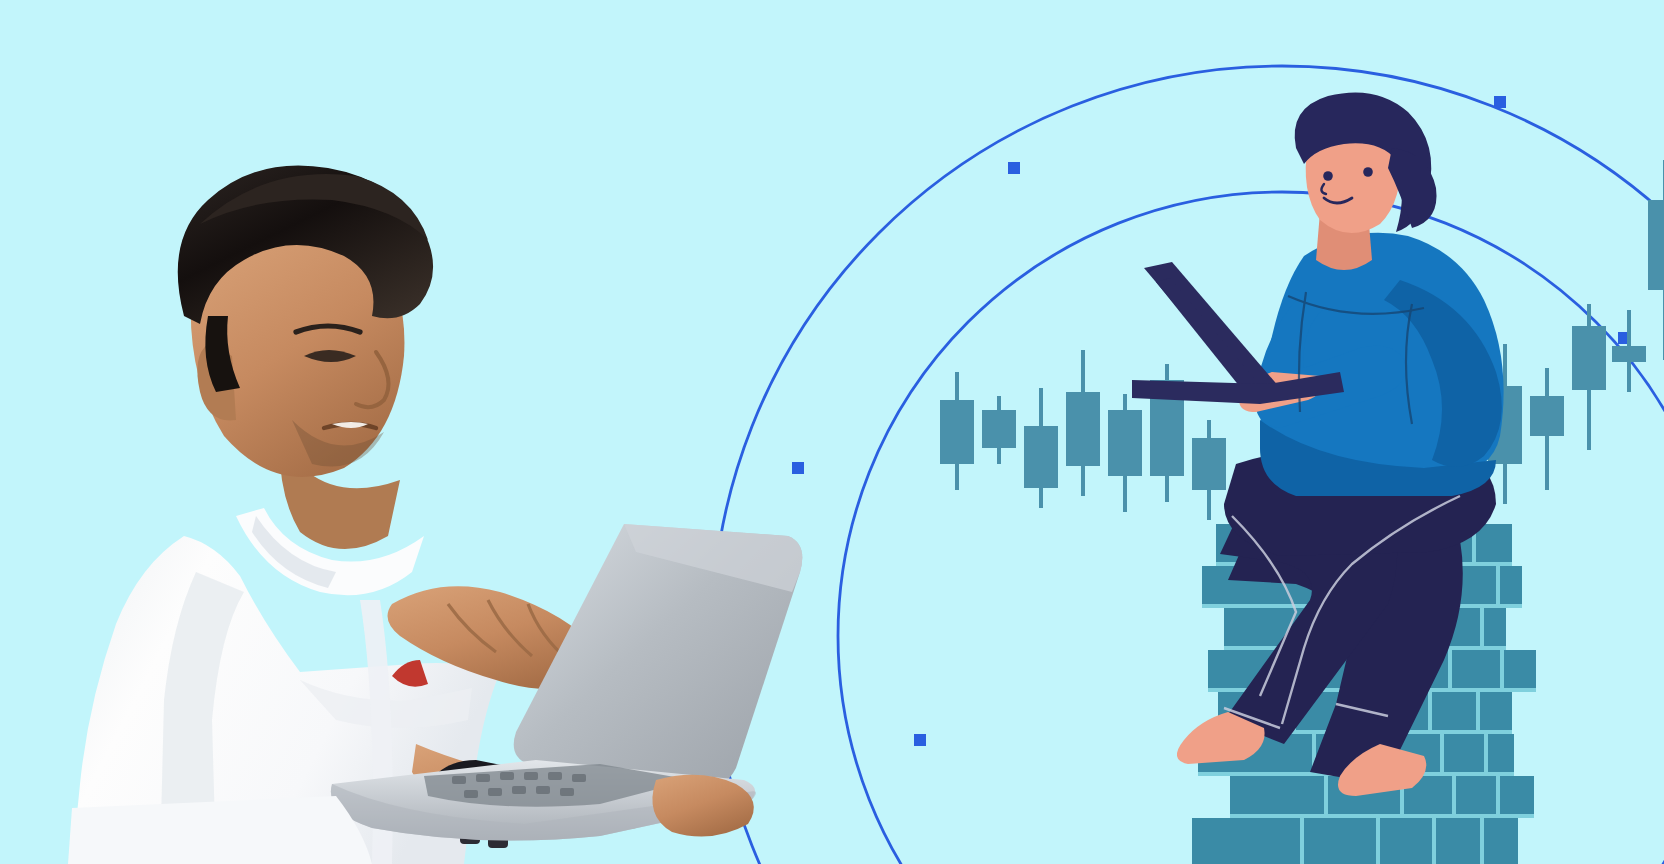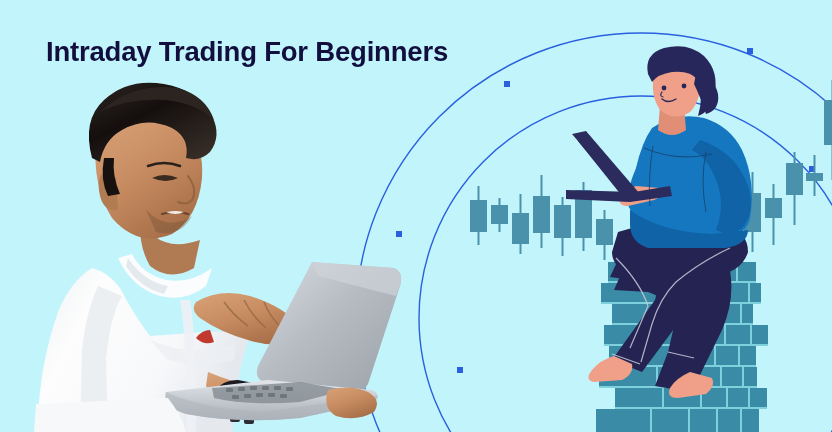--- a/index.html
+++ b/index.html
@@ -363,15 +363,14 @@
                  Q162 406 166 392 Z" fill="#aeb4bb" opacity="0.55"></path>
 
         <path d="M328 390 Q350 384 368 392 Q382 400 374 412
                  Q356 422 336 416 Q322 408 328 390 Z" fill="url(#skinGrad)"></path>
 
         <path d="M36 404 L168 398 Q182 416 186 432 L34 432 Z" fill="#f6f8fa"></path>
       </g>
     </svg>
   </div>
 
-  <h1 id="banner-title">Intraday Trading For Beginners</h1>
 
 </div>
 
 </body></html>

